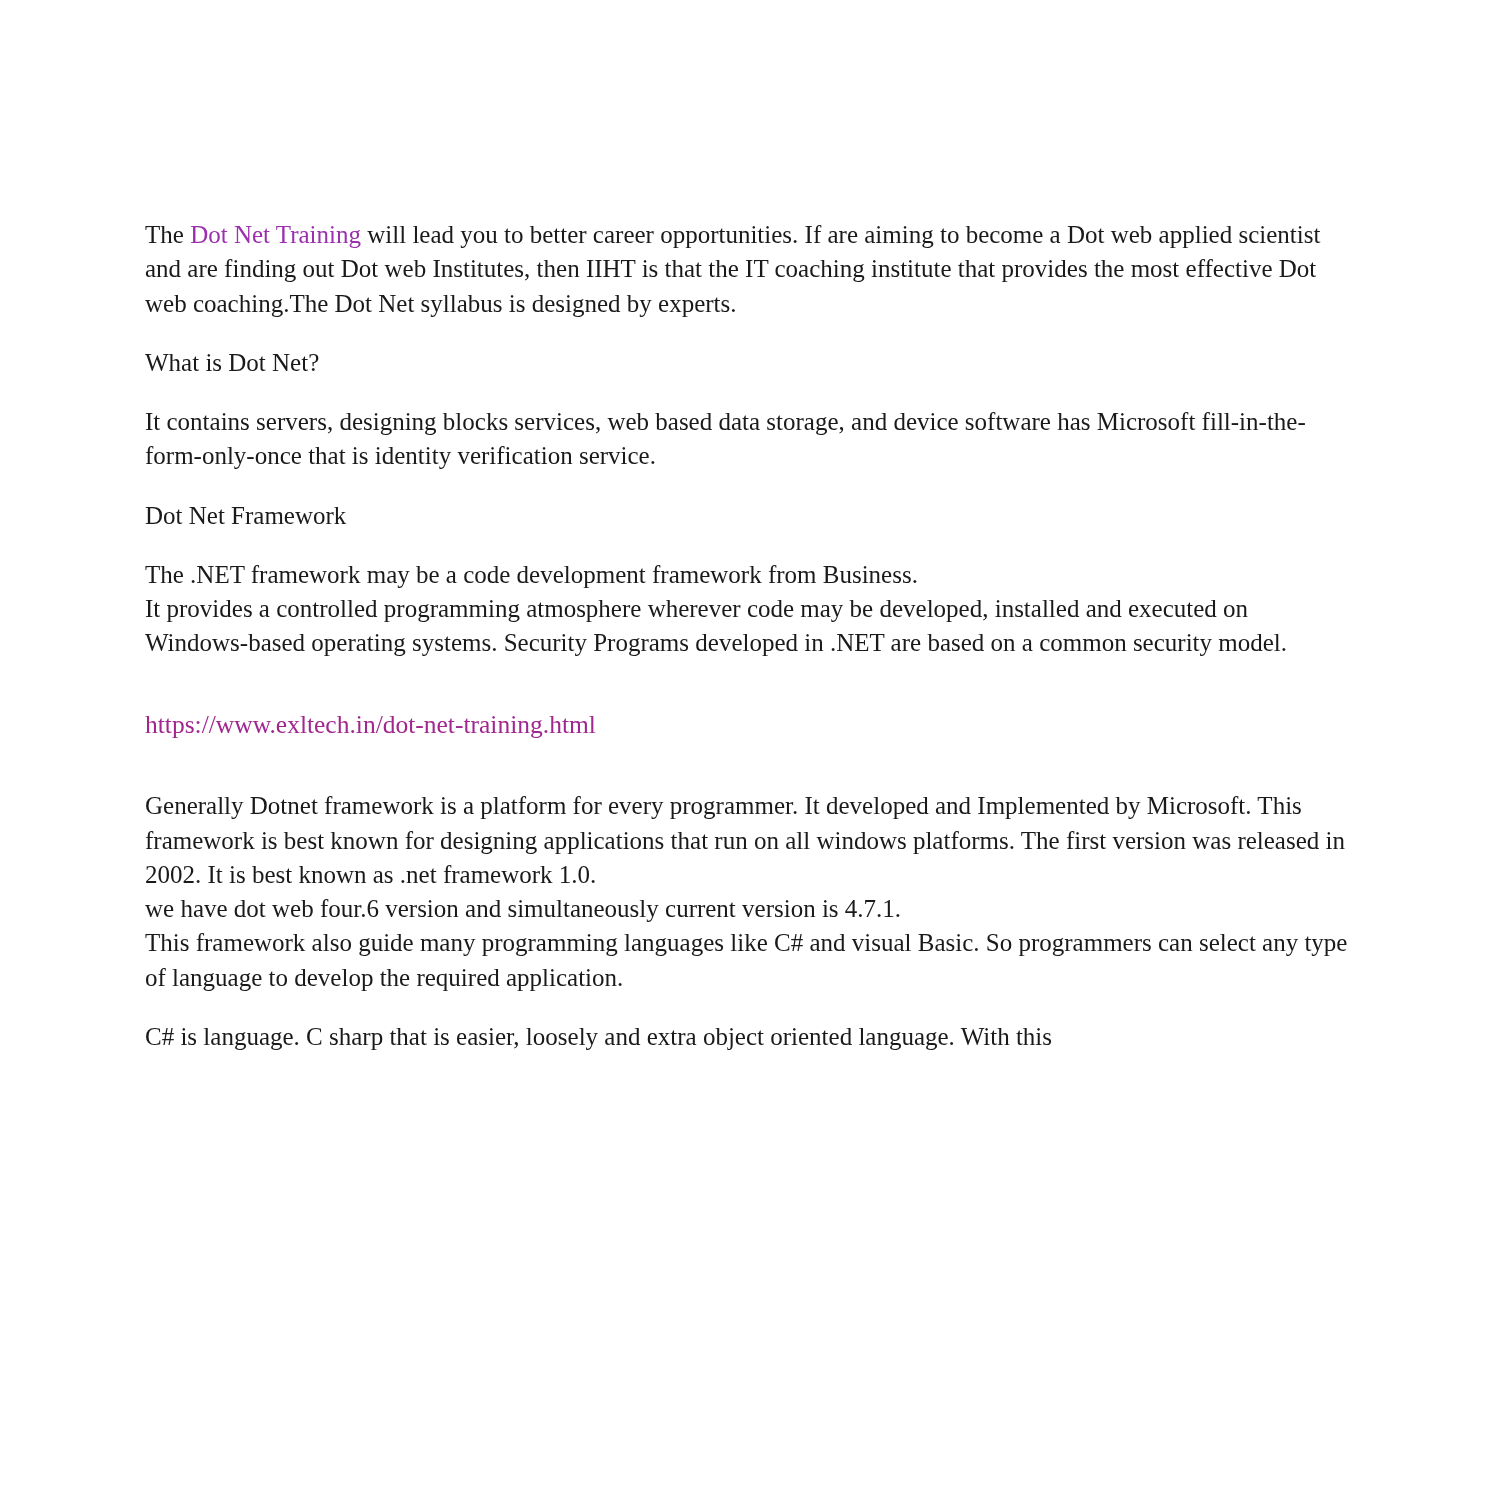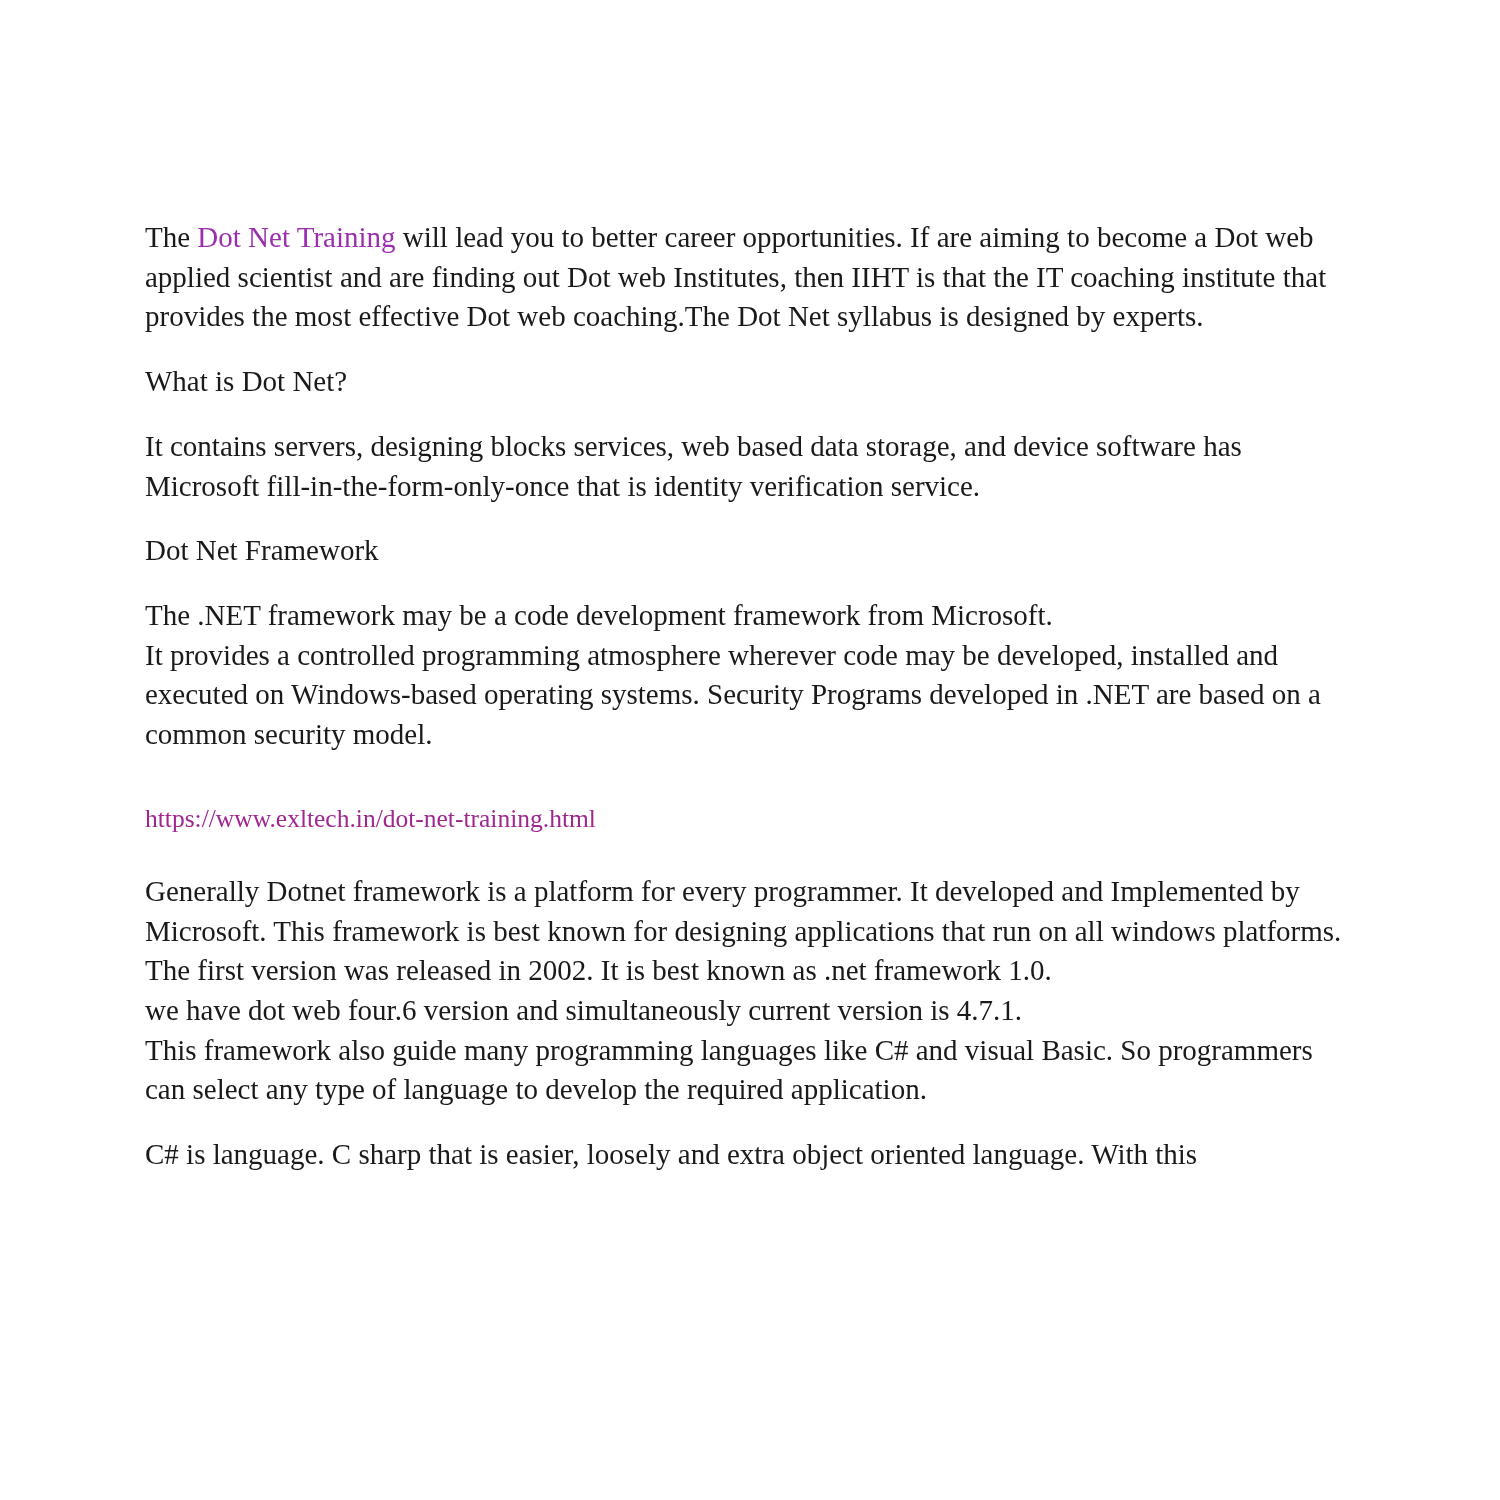--- a/index.html
+++ b/index.html
@@ -24,39 +24,39 @@
   }
   .doc-title {
     font-size: 34px;
     font-weight: normal;
     line-height: 1.25;
     margin: 0 0 78px 0;
     color: #1a1a1a;
     letter-spacing: 0.1px;
   }
   .para {
-    font-size: 29px;
+    font-size: 25px;
     line-height: 1.37;
     margin: 0 0 25px 0;
     color: #1a1a1a;
     max-width: 1215px;
   }
   .para.tight {
     margin-bottom: 0;
   }
   .link {
     color: #9b2fae;
     text-decoration: none;
   }
   .link-standalone {
     color: #a0278f;
     font-size: 25.5px;
     line-height: 1.37;
     display: inline-block;
-    margin: 0 0 13px 0;
+    margin: 0 0 25px 0;
     text-decoration: none;
   }
   .spacer-lg {
     height: 22px;
   }
   .clip-bottom {
     overflow: hidden;
   }
 </style>
 </head>
@@ -69,21 +69,21 @@
   <p class="para"><span>The </span><a class="link" href="#">Dot Net Training</a><span> will lead you to better career opportunities. If are aiming to become a Dot web applied scientist and are finding out Dot web Institutes, then IIHT is that the IT coaching institute that provides the most effective Dot web coaching.The Dot Net syllabus is designed by experts.</span></p>
 
   <p class="para">What is Dot Net?</p>
 
 
 
   <p class="para">It contains servers, designing blocks services, web based data storage, and device software has Microsoft fill-in-the-form-only-once that is identity verification service.</p>
 
   <p class="para">Dot Net Framework</p>
 
-  <p class="para tight">The .NET framework may be a code development framework from Microsoft.</p>
+  <p class="para tight">The .NET framework may be a code development framework from Business.</p>
 
   <p class="para">It provides a controlled programming atmosphere wherever code may be developed, installed and executed on Windows-based operating systems. Security Programs developed in .NET are based on a common security model.</p>
 
   <div class="spacer-lg"></div>
 
   <a class="link-standalone" href="#">https://www.exltech.in/dot-net-training.html</a>
 
   <div class="spacer-lg"></div>
 
   <p class="para tight">Generally Dotnet framework is a platform for every programmer. It developed and Implemented by Microsoft. This framework is best known for designing applications that run on all windows platforms. The first version was released in 2002. It is best known as .net framework 1.0.</p>

